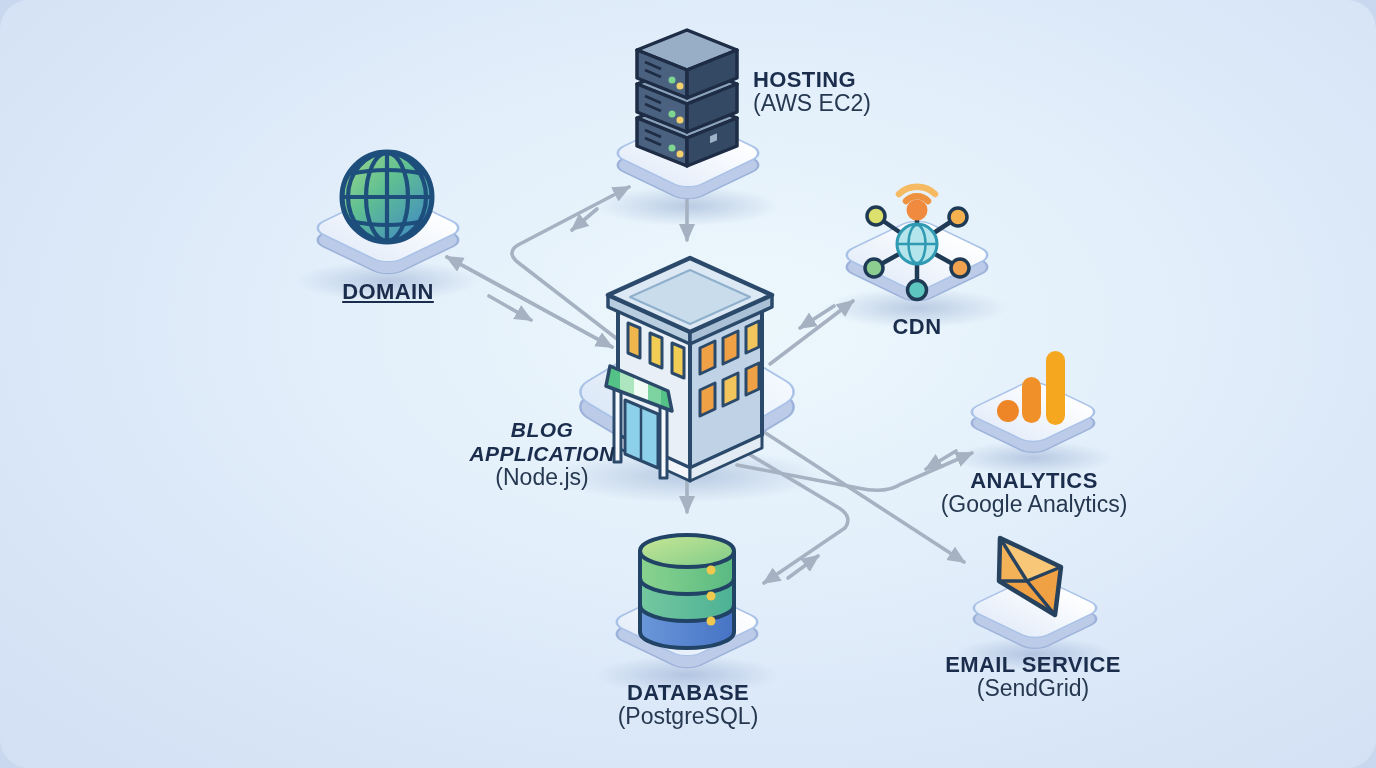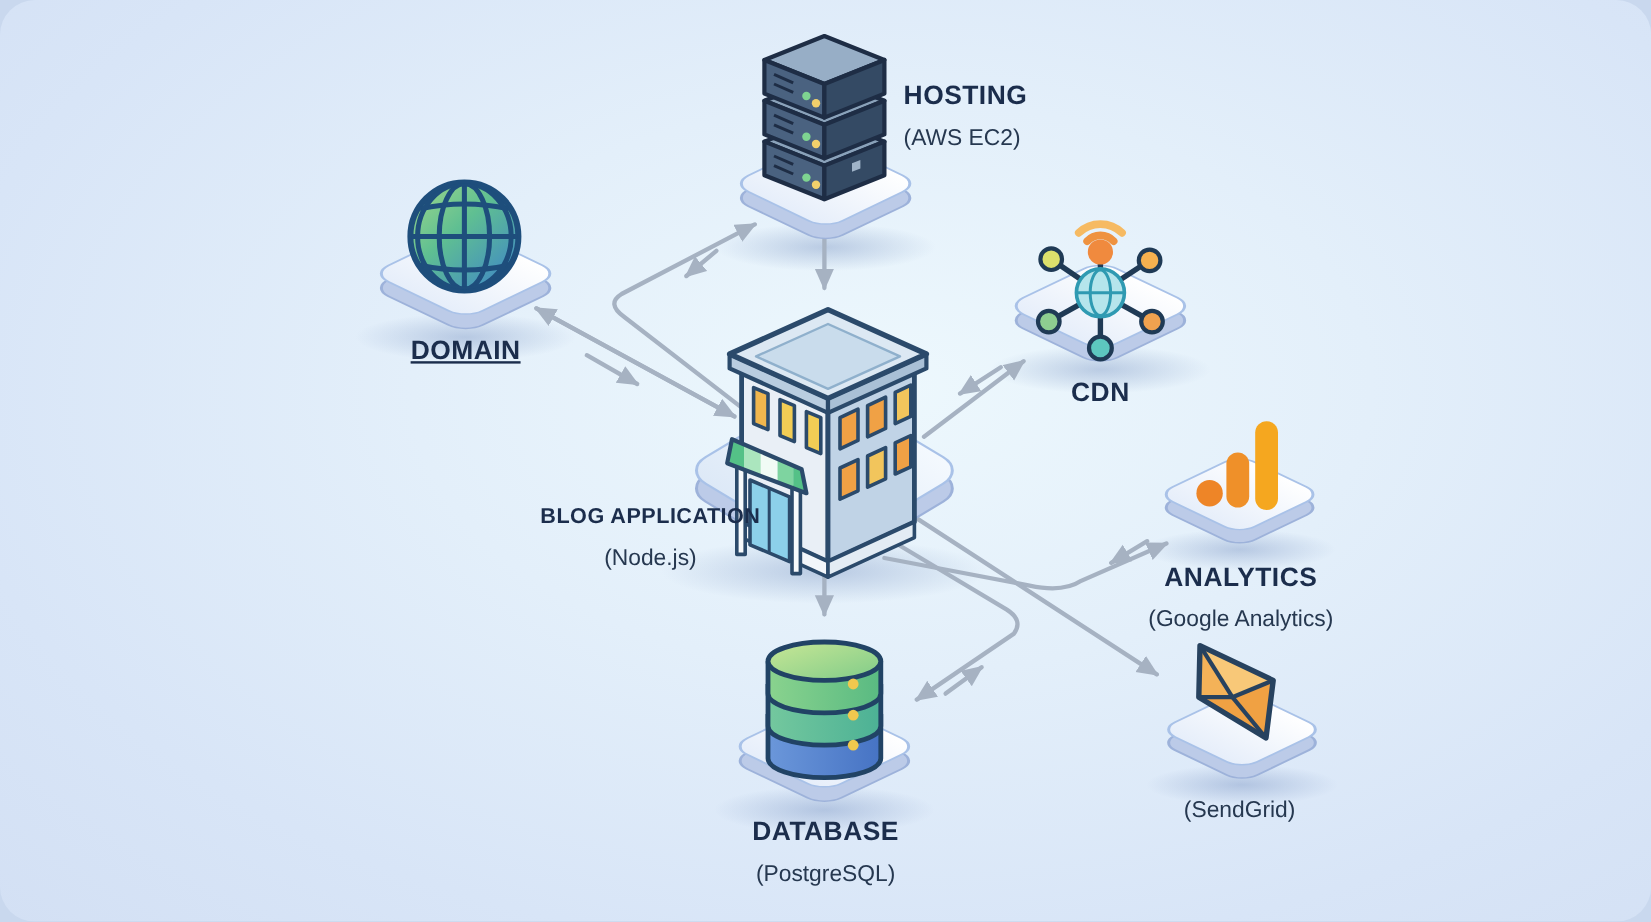--- a/index.html
+++ b/index.html
@@ -8,22 +8,22 @@
     width:1376px;height:768px;
     overflow:hidden;
     font-family:"Liberation Sans","DejaVu Sans",sans-serif;
     background:radial-gradient(ellipse at 54% 42%, #edf8fd 0%, #e3effa 38%, #d8e5f7 75%, #d3e0f4 100%);
     border-radius:29px;
   }
   .stage svg{position:absolute;left:0;top:0;}
   .node-label{position:absolute;color:#1b2d4c;z-index:5;}
   .node-label.center{text-align:center;}
   .nl-title{font-weight:bold;font-size:22px;line-height:25px;letter-spacing:.4px;}
-  .nl-title.sm{font-size:18px;line-height:24px;}
-  .nl-sub{font-size:19px;line-height:23px;font-weight:400;color:#263850;margin-top:12px;}
+  .nl-title.sm{font-size:21px;line-height:24px;font-style:italic;}
+  .nl-sub{font-size:23px;line-height:23px;font-weight:400;color:#263850;margin-top:0;}
 </style>
 </head>
 <body>
 
 <div class="stage">
 
 <svg width="1376" height="768" viewBox="0 0 1376 768">
   <defs>
     <marker id="ah" markerUnits="userSpaceOnUse" markerWidth="20" markerHeight="18" refX="16" refY="8" orient="auto">
       <path d="M0,0 L18,8 L0,16 Z" fill="#a6b2c2"></path>
@@ -328,16 +328,17 @@
   <div class="nl-title">DATABASE</div>
   <div class="nl-sub">(PostgreSQL)</div>
 </div>
 
 <div class="node-label center" style="left:914px;top:468px;width:240px;">
   <div class="nl-title">ANALYTICS</div>
   <div class="nl-sub">(Google Analytics)</div>
 </div>
 
 <div class="node-label center" style="left:903px;top:652px;width:260px;">
+  <div class="nl-title">EMAIL SERVICE</div>
   <div class="nl-sub">(SendGrid)</div>
 </div>
 
 </div>
 
 </body></html>

